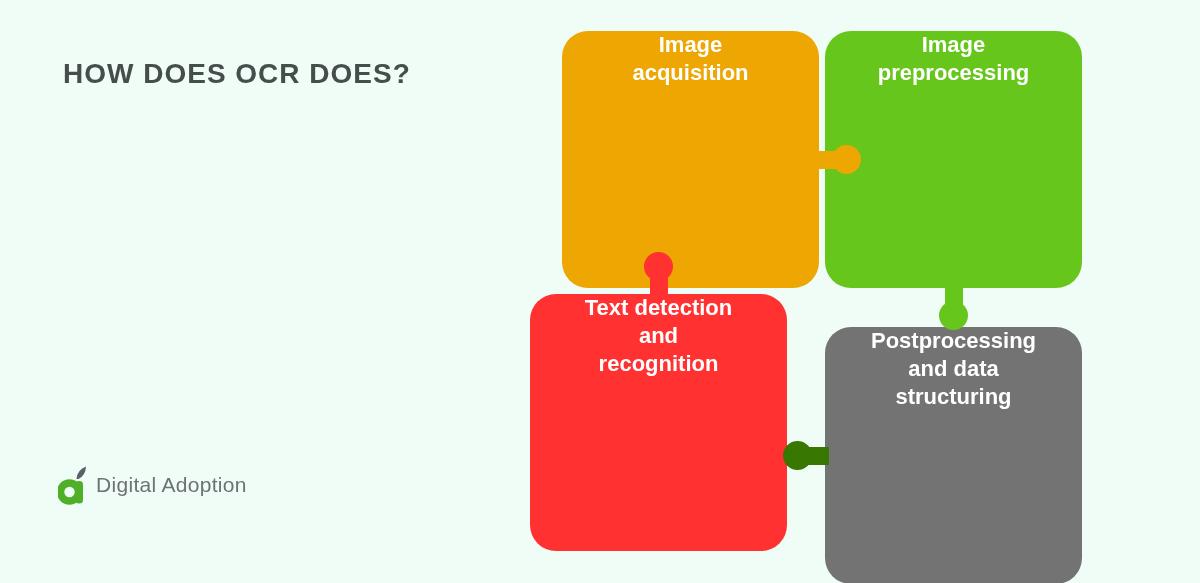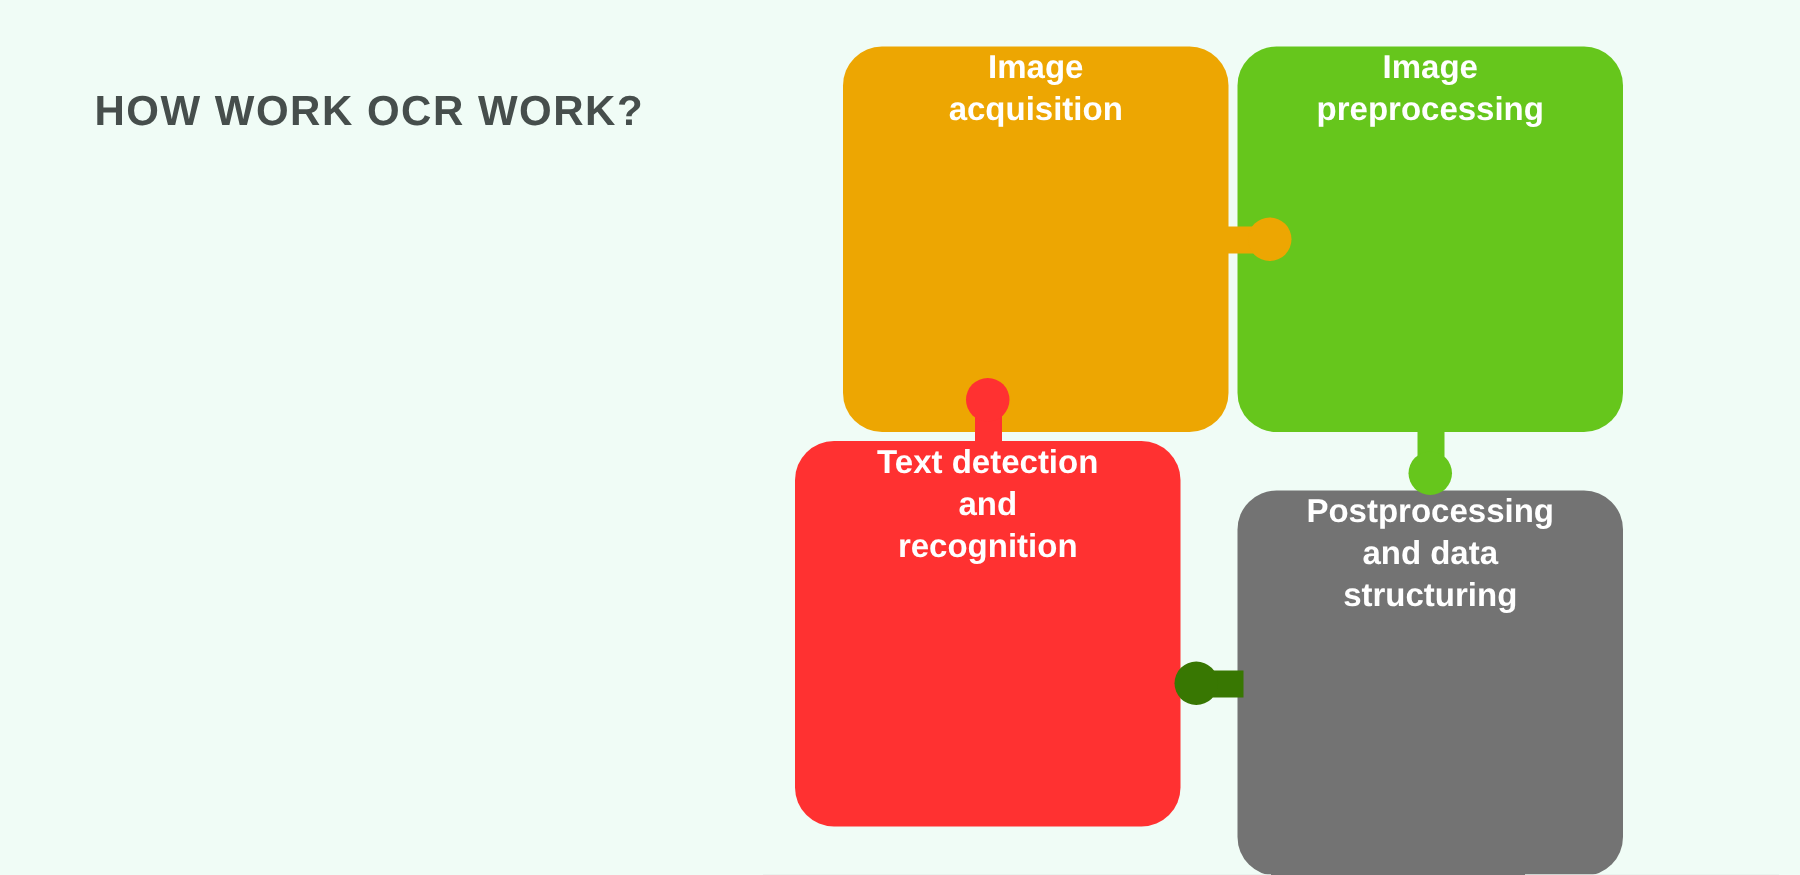--- a/index.html
+++ b/index.html
@@ -88,21 +88,21 @@
     font-size: 21px;
     color: #6d7276;
     letter-spacing: 0.3px;
   }
 </style>
 </head>
 <body>
 
 <div class="canvas">
 
-  <h1 class="page-title">HOW WORK OCR WORK?</h1>
+  <h1 class="page-title">HOW DOES OCR DOES?</h1>
 
   <div class="piece piece-orange pos-top-left tab-right">
     <span class="piece-label">Image
 acquisition</span>
     <div class="knob-stem"></div>
     <div class="knob-circle"></div>
   </div>
 
   <div class="piece piece-lightgreen pos-top-right tab-down">
     <span class="piece-label">Image
@@ -120,14 +120,25 @@
   </div>
 
   <div class="piece piece-darkgreen pos-bottom-right tab-left">
     <span class="piece-label">Postprocessing
 and data
 structuring</span>
     <div class="knob-stem"></div>
     <div class="knob-circle"></div>
   </div>
 
+  <div class="brand">
+    <svg class="brand-logo" viewBox="0 0 32 42">
+
+      <path d="M 18.5 15 Q 19.5 5.5 28 2.5 Q 27.5 11.5 20.5 15 Z" fill="#5b6064"></path>
+
+      <circle cx="11.5" cy="28" r="9" fill="none" stroke="#4faf28" stroke-width="7.5"></circle>
+
+      <rect x="17.5" y="17" width="7.5" height="22.5" rx="3.5" fill="#4faf28"></rect>
+    </svg>
+    <span class="brand-name">Digital Adoption</span>
+  </div>
 
 </div>
 
 </body></html>

